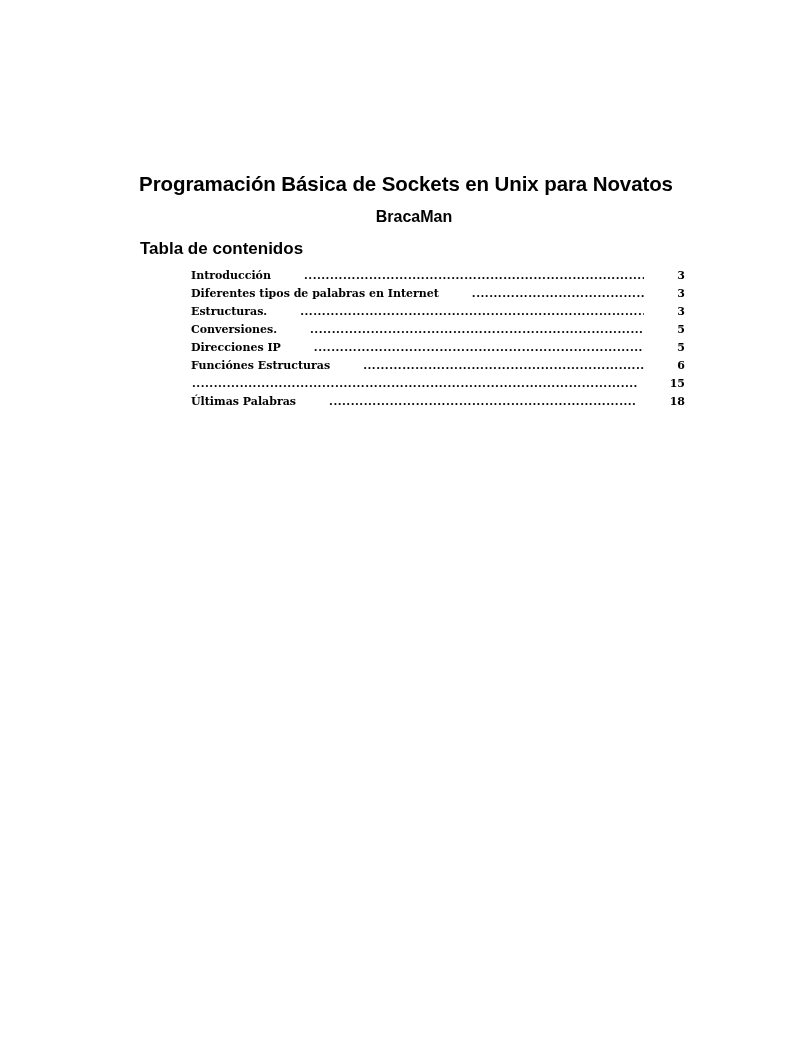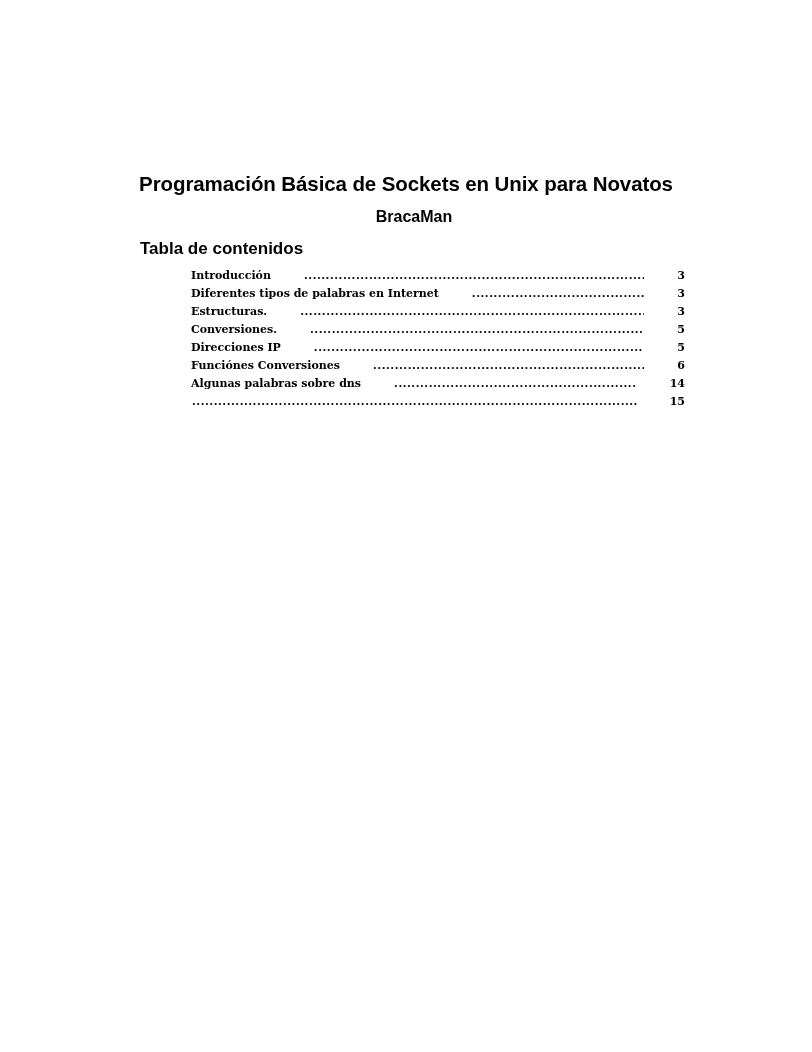--- a/index.html
+++ b/index.html
@@ -68,27 +68,27 @@
         <span class="label"><span>Conversiones. </span><i></i></span>
         <span class="leader"></span>
         <span class="page">5</span>
       </li>
     <li>
         <span class="label"><span>Direcciones IP</span><i></i></span>
         <span class="leader"></span>
         <span class="page">5</span>
       </li>
     <li>
-        <span class="label"><span>Funciónes Conversiones </span><i></i></span>
+        <span class="label"><span>Funciónes Estructuras </span><i></i></span>
         <span class="leader"></span>
         <span class="page">6</span>
-      </li>
-    <li>
-        <span class="label"><span>Algunas palabras sobre dns</span><i></i></span>
-        <span class="leader"></span>
-        <span class="page">14</span>
       </li>
     <li>
         <span class="leader"></span>
         <span class="page">15</span>
       </li>
+    <li>
+        <span class="label"><span>Últimas Palabras </span><i></i></span>
+        <span class="leader"></span>
+        <span class="page">18</span>
+      </li>
   </ul>
 </div>
 
 </body></html>

